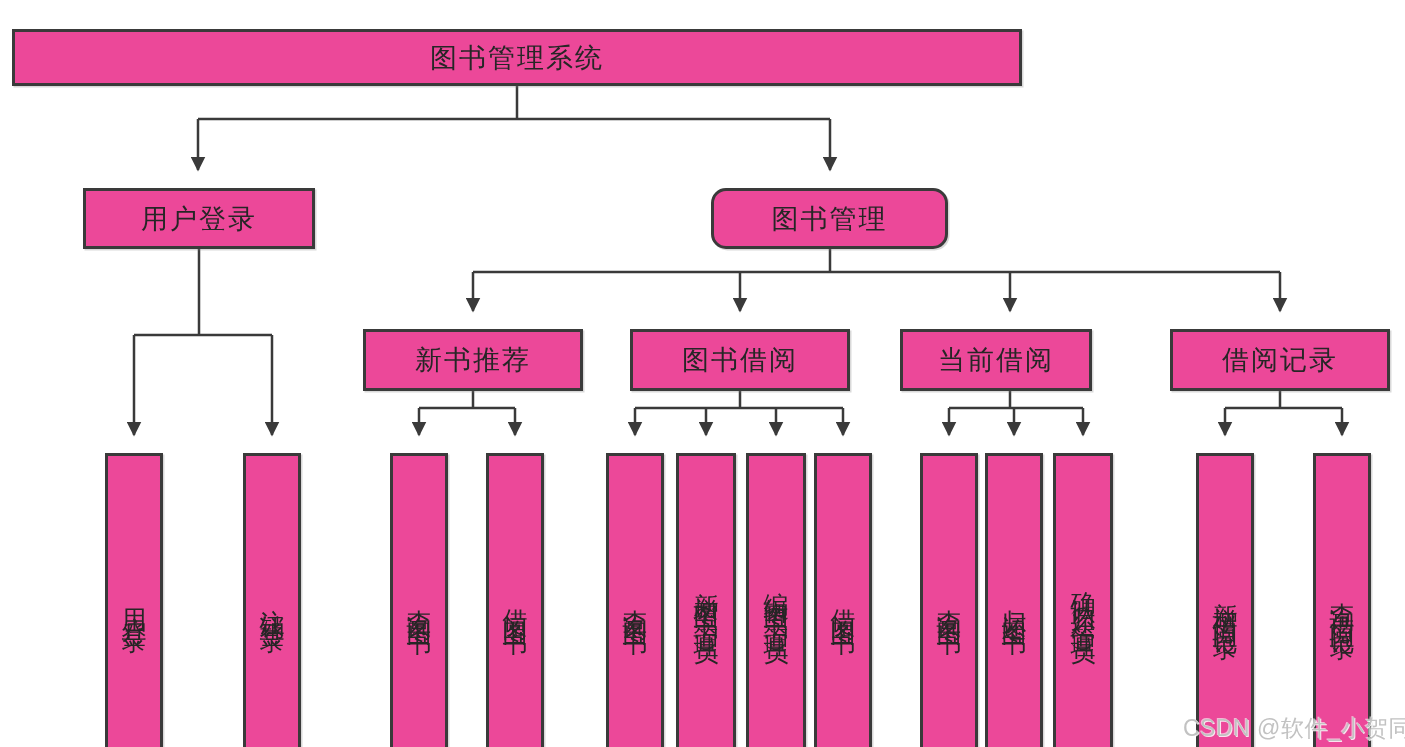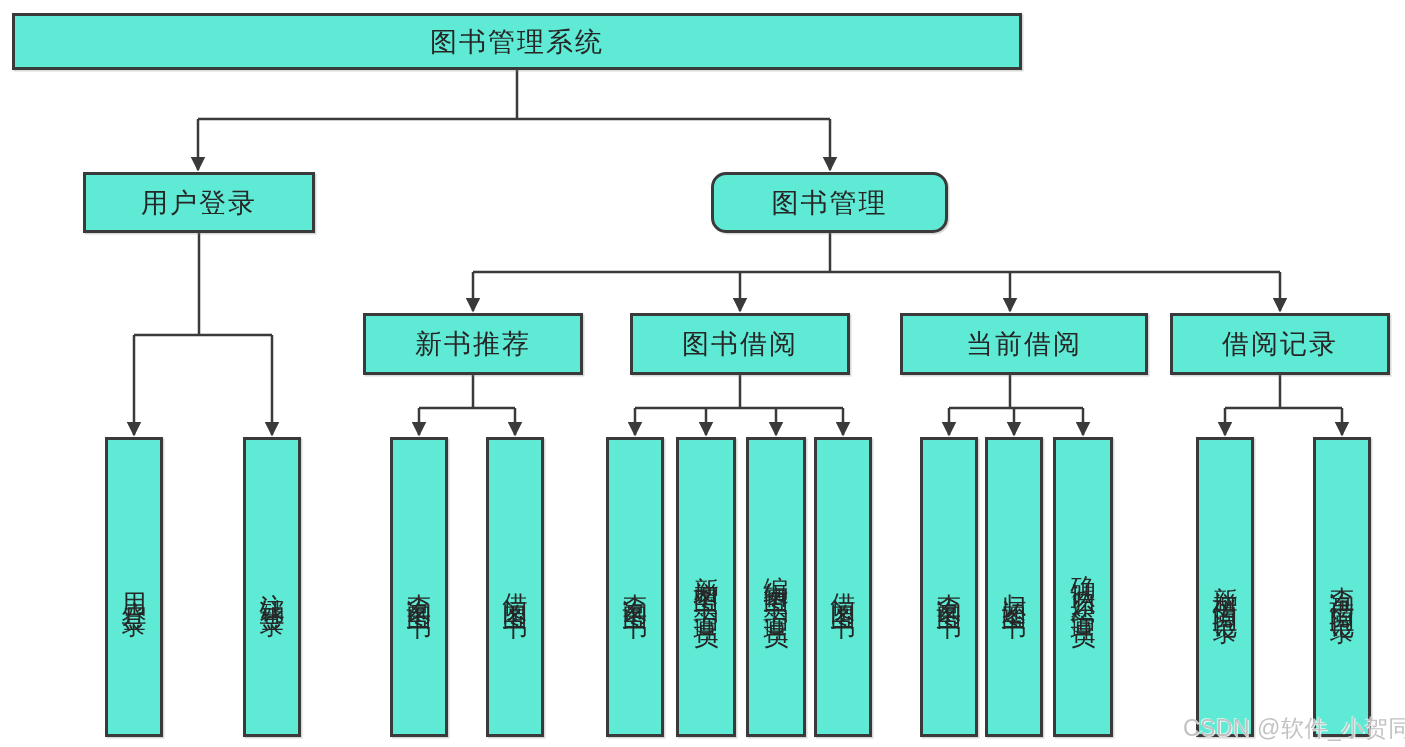--- a/index.html
+++ b/index.html
@@ -15,28 +15,29 @@
     width: 1405px; height: 747px;
   }
   #connectors {
     position: absolute; left: 0; top: 0;
     width: 1405px; height: 747px;
     z-index: 1;
   }
   .node {
     position: absolute;
     box-sizing: border-box;
-    background: #5eead4;
+    background: #ec4899;
     border: 3px solid #3a3a3a;
     color: #262626;
     display: flex;
     align-items: center;
     justify-content: center;
     z-index: 2;
     box-shadow: 1.5px 1.5px 0 rgba(130,130,130,0.3);
+    margin-top: 16px;
   }
   .h-node {
     font-size: 27px;
     letter-spacing: 2px;
     white-space: nowrap;
   }
   .v-node {
     writing-mode: vertical-rl;
     text-orientation: mixed;
     font-size: 25px;
@@ -106,21 +107,21 @@
     </g>
   </svg>
 
   <div class="node h-node" style="left:12px; top:13px; width:1010px; height:57px;">图书管理系统</div>
 
   <div class="node h-node" style="left:83px; top:172px; width:232px; height:61px;">用户登录</div>
   <div class="node h-node" style="left:711px; top:172px; width:237px; height:61px;border-radius:15px;">图书管理</div>
 
   <div class="node h-node" style="left:363px; top:313px; width:220px; height:62px;">新书推荐</div>
   <div class="node h-node" style="left:630px; top:313px; width:220px; height:62px;">图书借阅</div>
-  <div class="node h-node" style="left:900px; top:313px; width:248px; height:62px;">当前借阅</div>
+  <div class="node h-node" style="left:900px; top:313px; width:192px; height:62px;">当前借阅</div>
   <div class="node h-node" style="left:1170px; top:313px; width:220px; height:62px;font-family:Liberation Mono, monospace;">借阅记录</div>
 
   <div class="node v-node" style="left:105px; width:58px;">用户登录</div>
   <div class="node v-node" style="left:243px; width:58px;">注销登录</div>
 
   <div class="node v-node" style="left:390px; width:58px;">查询图书</div>
   <div class="node v-node" style="left:486px; width:58px;">借阅图书</div>
 
   <div class="node v-node" style="left:606px; width:58px;">查询图书</div>
   <div class="node v-node" style="left:676px; width:60px;">新增图书（管理员）</div>

